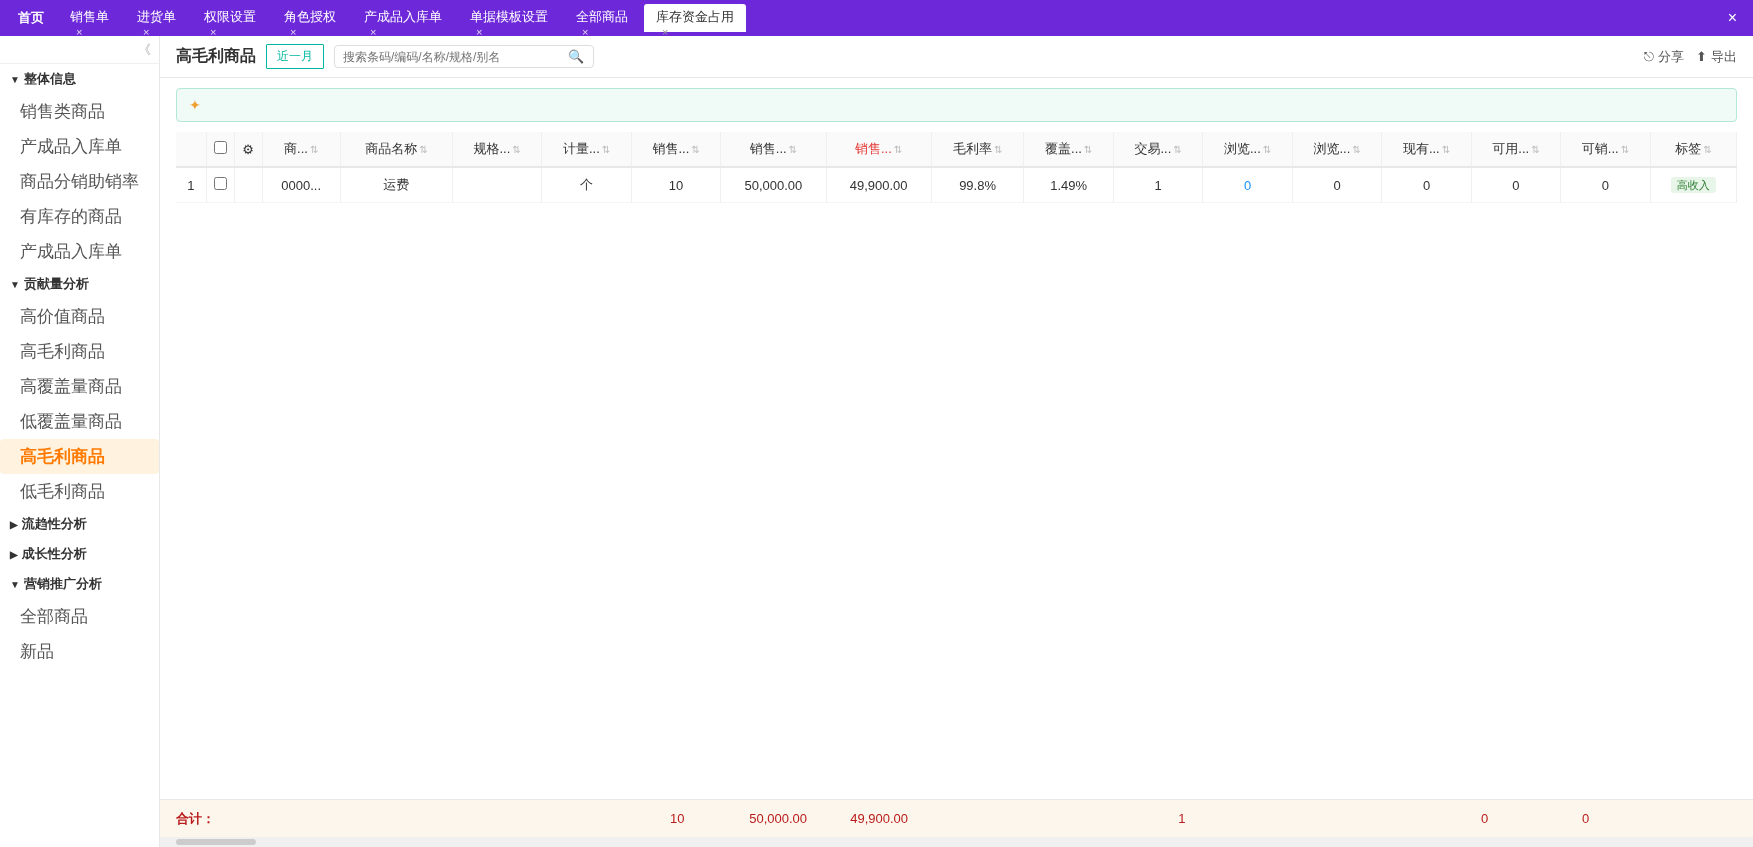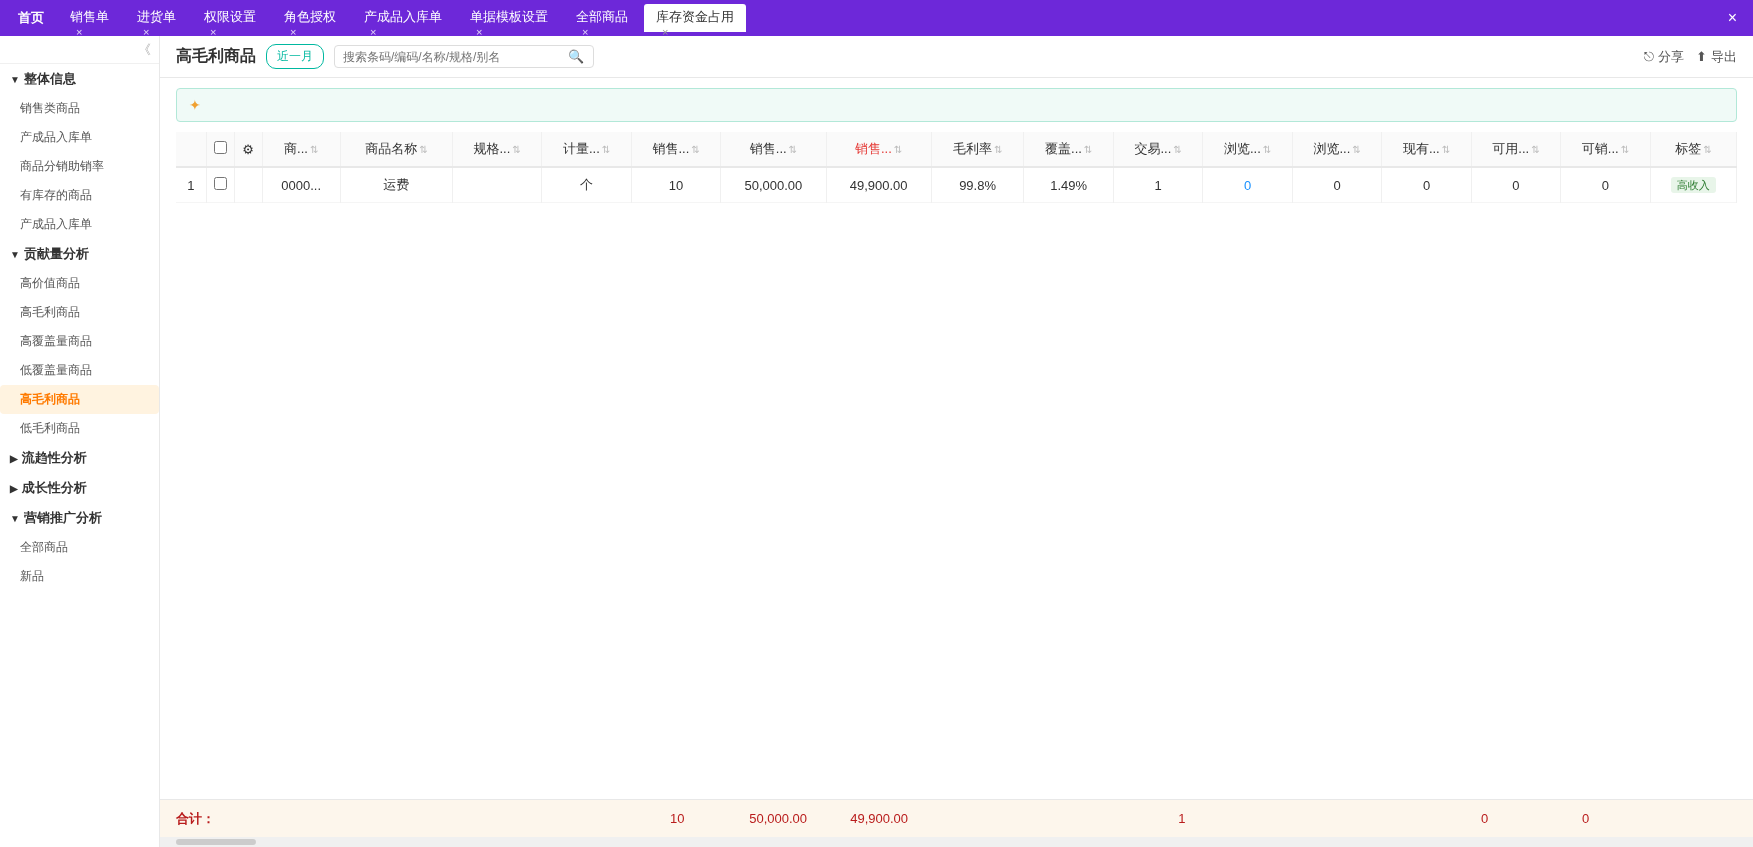--- a/index.html
+++ b/index.html
@@ -74,21 +74,21 @@
       padding: 6px 10px;
       color: #333;
       font-size: 12px;
       cursor: pointer;
       font-weight: bold;
     }
     .sidebar-group-title .arrow { margin-right: 4px; font-size: 10px; }
     .sidebar-item {
       padding: 6px 10px 6px 20px;
       color: #555;
-      font-size: 12px;
+      font-size: 17px;
       cursor: pointer;
     }
     .sidebar-item.active {
       background: #fff3e0;
       color: #ff7a00;
       border-radius: 4px;
       font-weight: bold;
     }
 
     
@@ -111,21 +111,21 @@
     .page-title {
       font-size: 16px;
       font-weight: bold;
       color: #333;
     }
     .date-filter-btn {
       background: #fff;
       border: 1px solid #00b8a0;
       color: #00b8a0;
       padding: 3px 10px;
-      border-radius: 10px;
+      border-radius: 1px;
       cursor: pointer;
       font-size: 12px;
     }
     .search-box {
       display: flex;
       align-items: center;
       border: 1px solid #ddd;
       border-radius: 4px;
       padding: 3px 8px;
       flex: 1;

